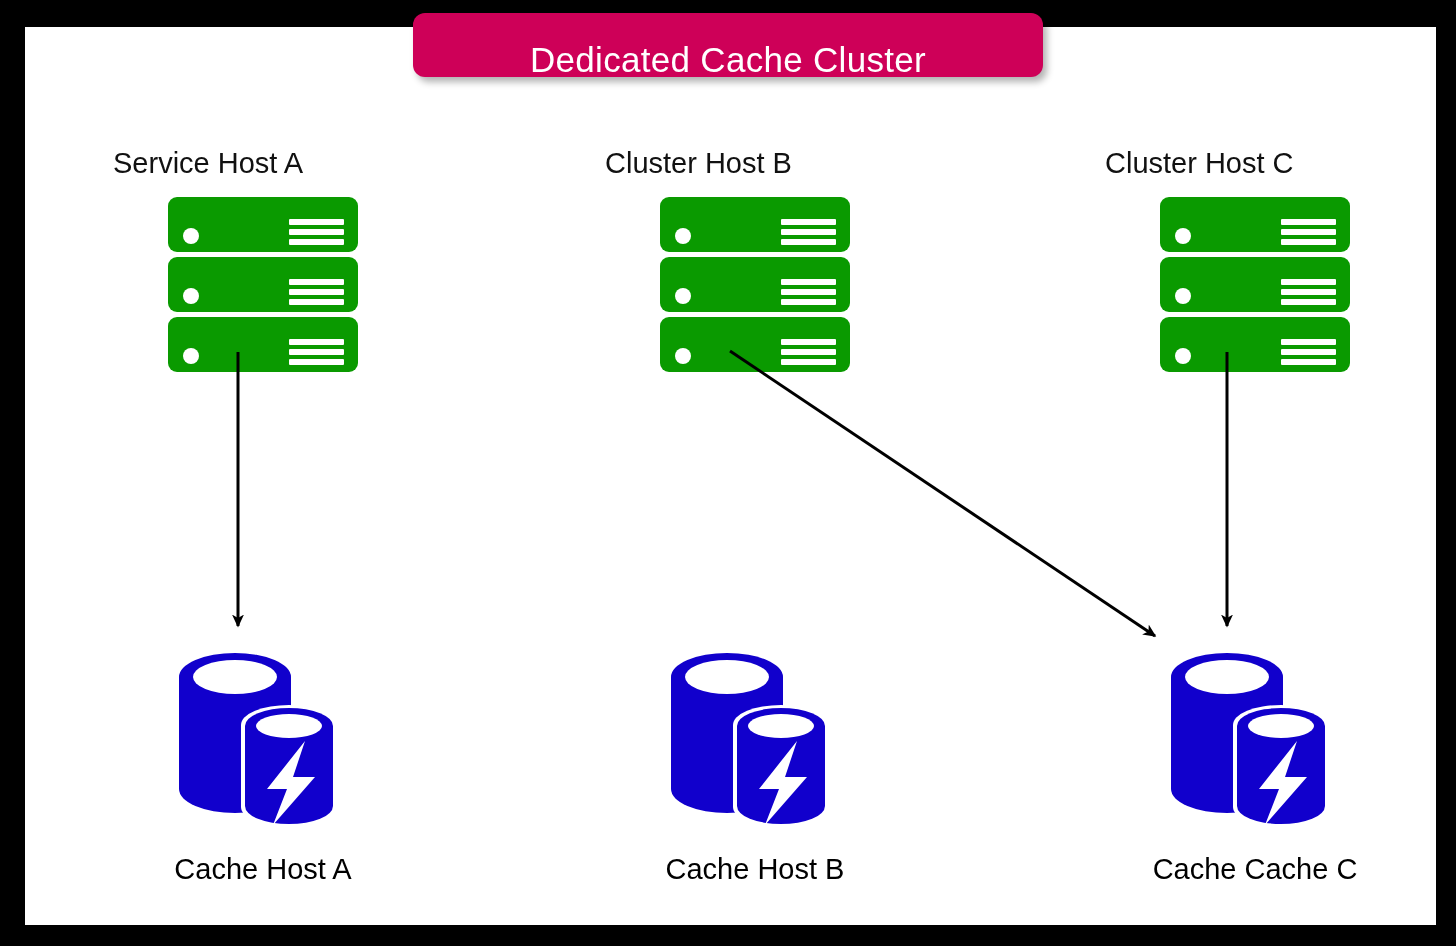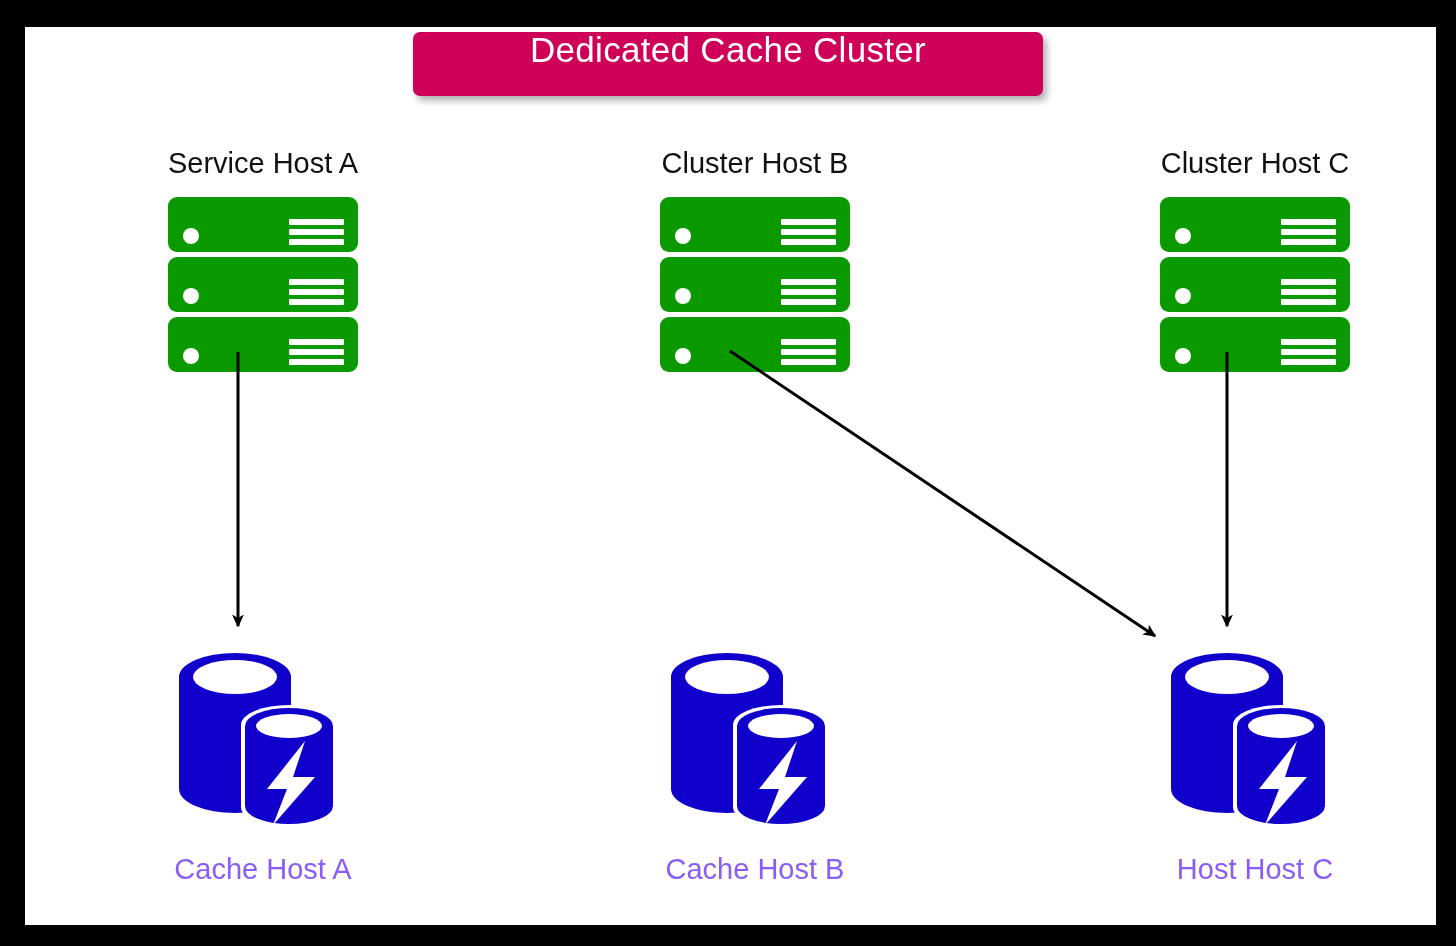--- a/index.html
+++ b/index.html
@@ -28,27 +28,27 @@
     top: 27px;
     width: 1411px;
     height: 898px;
     background: #ffffff;
   }
 
   
   #title-banner {
     position: absolute;
     left: 413px;
-    top: 32px;
+    top: 13px;
     width: 630px;
     height: 64px;
     background: #CE0058;
-    border-radius: 7px;
+    border-radius: 12px;
     display: flex;
-    align-items: flex-start;
+    align-items: flex-end;
     justify-content: center;
     box-shadow: 4px 5px 7px rgba(0,0,0,0.30);
     z-index: 40;
   }
   #title-banner .title-text {
     color: #ffffff;
     font-size: 35px;
     letter-spacing: 0.3px;
     line-height: 1;
     white-space: nowrap;
@@ -61,21 +61,21 @@
     width: 300px;
   }
   .col-a { left: 88px; }
   .col-b { left: 580px; }
   .col-c { left: 1080px; }
 
   .service-label {
     position: absolute;
     top: 120px;
     width: 300px;
-    text-align: center;
+    text-align: left;
     font-size: 29px;
     color: #111111;
     white-space: nowrap;
   }
 
   
   .server-stack {
     position: absolute;
     top: 170px;
     left: 55px;
@@ -121,21 +121,21 @@
     height: 190px;
   }
   .cache-icon svg { display: block; width: 176px; height: 190px; }
 
   .cache-label {
     position: absolute;
     top: 826px;
     width: 300px;
     text-align: center;
     font-size: 29px;
-    color: #8b5cf6;
+    color: #000000;
     white-space: nowrap;
   }
 
   
   #arrow-layer {
     position: absolute;
     left: 0; top: 0;
     width: 1456px;
     height: 946px;
     pointer-events: none;
@@ -283,21 +283,21 @@
           </g>
           <g>
             <path d="M66 78 a48 20 0 0 1 96 0 v82 a48 20 0 0 1 -96 0 z" fill="#ffffff"></path>
             <path d="M70 79 a44 18 0 0 1 88 0 v80 a44 18 0 0 1 -88 0 z" fill="#1100CC"></path>
             <ellipse cx="114" cy="79" rx="33" ry="12" fill="#ffffff"></ellipse>
             <path d="M130 94 L92 142 L112 142 L98 178 L140 130 L118 130 Z" fill="#ffffff"></path>
           </g>
         </svg>
       </div>
 
-      <div class="cache-label">Host Host C</div>
+      <div class="cache-label">Cache Cache C</div>
     </div>
 
   </div>
 
   <svg id="arrow-layer" viewBox="0 0 1456 946" xmlns="http://www.w3.org/2000/svg">
     <defs>
       <marker id="barb" markerWidth="14" markerHeight="14" refX="11.5" refY="6" orient="auto" markerUnits="userSpaceOnUse">
         <path d="M0,0 L13,6 L0,12 L3.6,6 Z" fill="#000000"></path>
       </marker>
     </defs>

